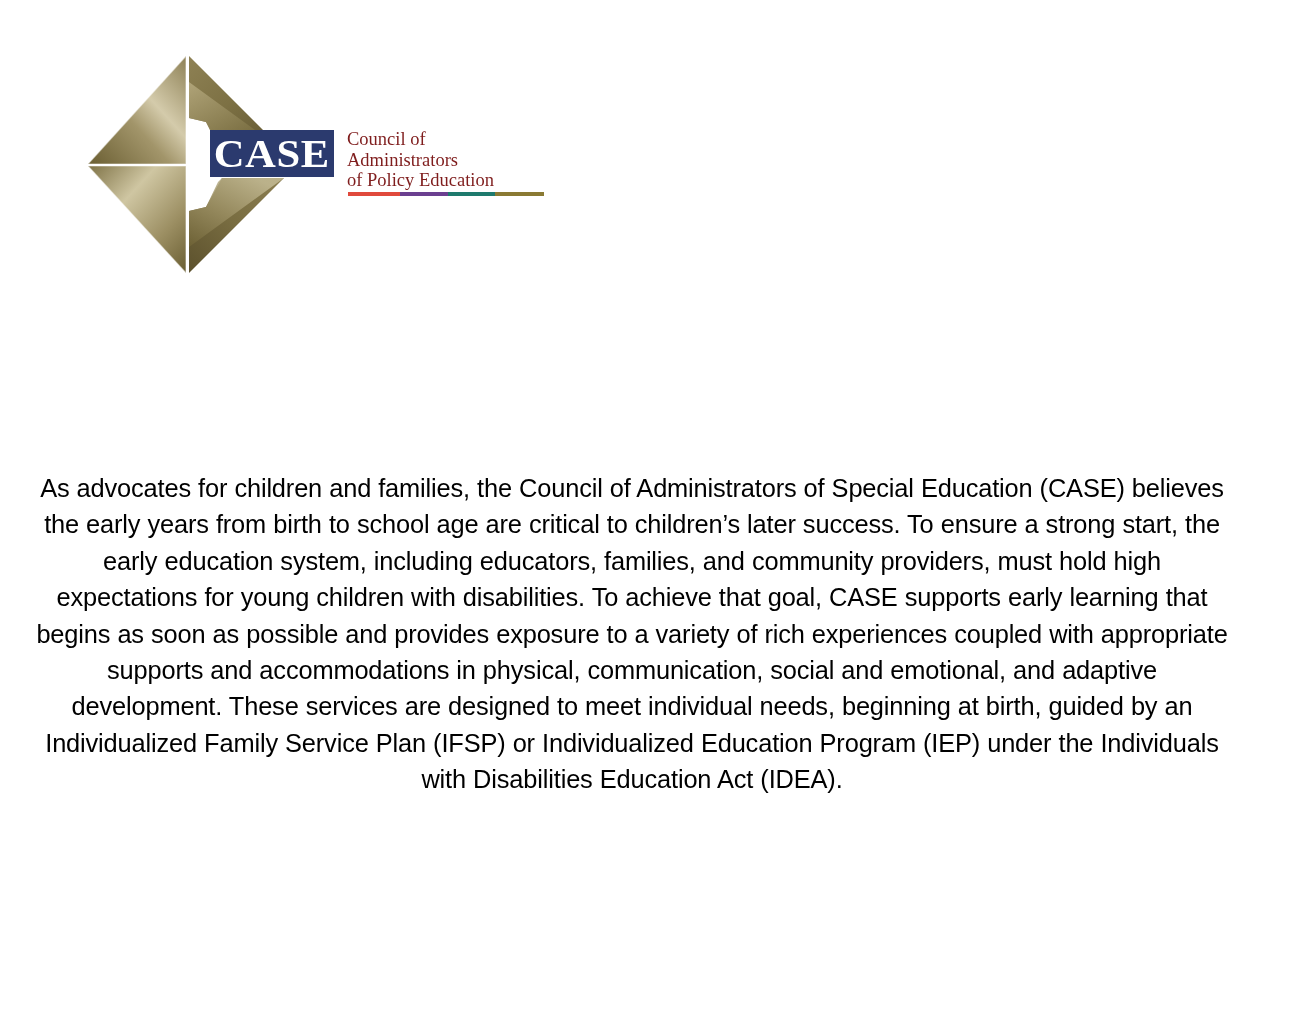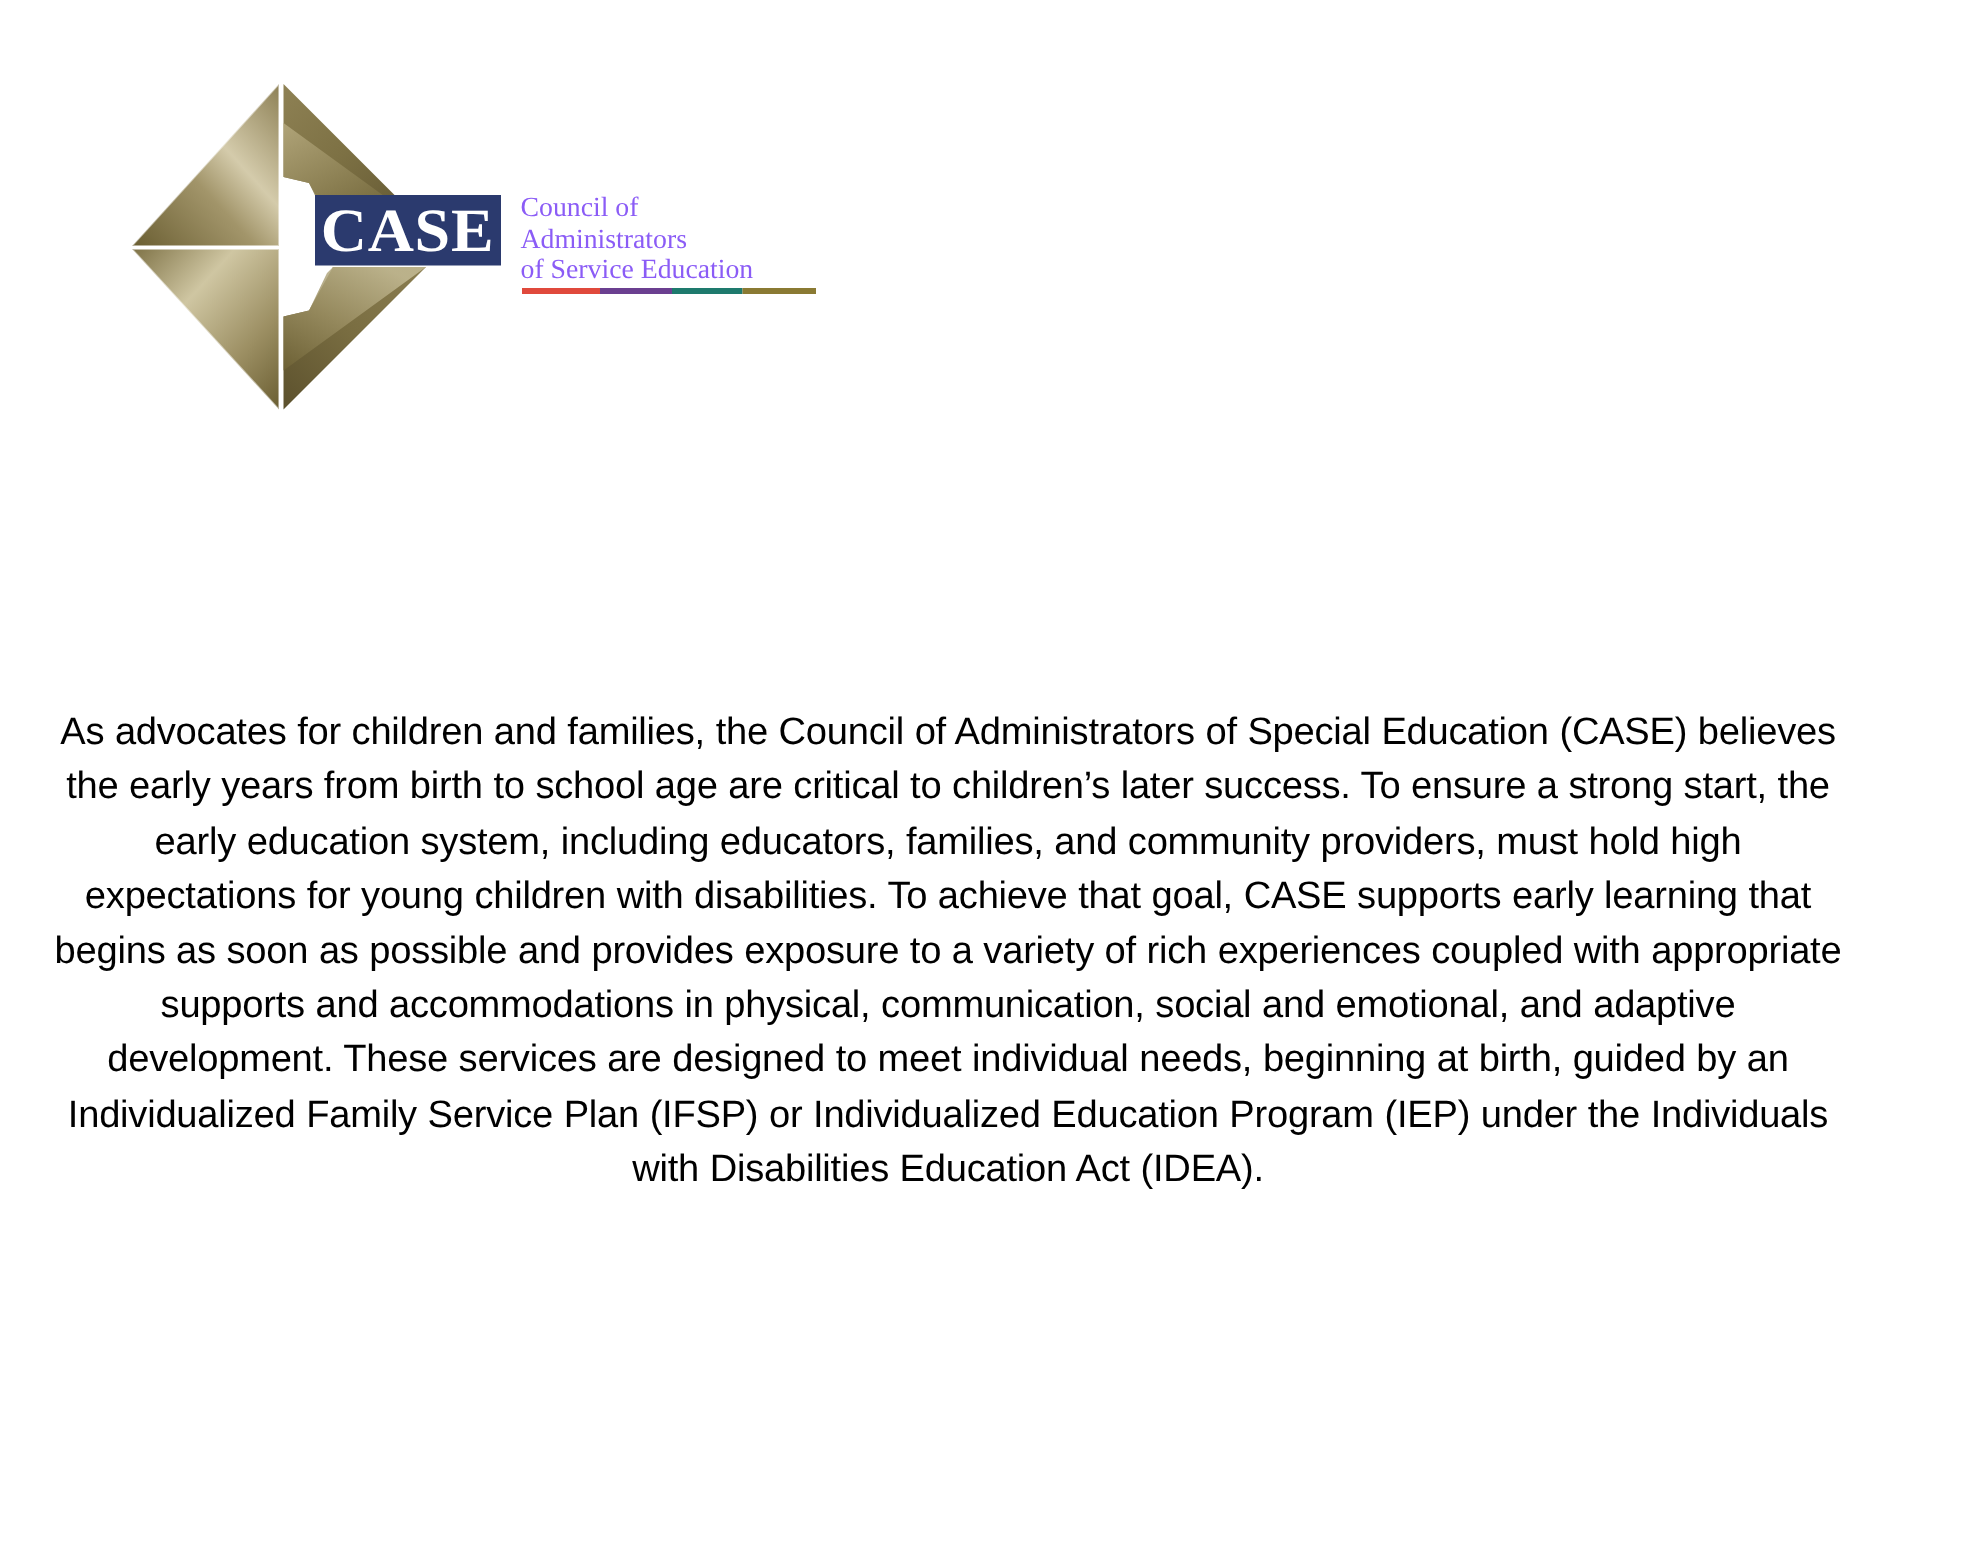--- a/index.html
+++ b/index.html
@@ -70,21 +70,21 @@
     transform: scaleX(1.04);
   }
 
   .tagline {
     position: absolute;
     left: 137px;
     top: -1px;
     font-family: "Liberation Serif", serif;
     font-size: 18.5px;
     line-height: 20.5px;
-    color: #8b5cf6;
+    color: #7f1d1d;
     white-space: nowrap;
   }
   .tagline span { display: block; }
 
   .rule-bar {
     position: absolute;
     left: 138px;
     top: 62px;
     width: 196px;
     height: 4px;
@@ -184,21 +184,21 @@
       </svg>
     </div>
 
     <div class="logo-wordmark">
       <div class="case-box" style="background: rgb(43, 58, 110);">
         <span class="case-box-text">CASE</span>
       </div>
       <div class="tagline">
         <span>Council of</span>
         <span>Administrators</span>
-        <span>of Service Education</span>
+        <span>of Policy Education</span>
       </div>
       <div class="rule-bar">
         <div class="rule-seg" style="flex: 1.07 1 0%; background: rgb(224, 73, 60);"></div>
         <div class="rule-seg" style="flex: 1 1 0%; background: rgb(107, 63, 144);"></div>
         <div class="rule-seg" style="flex: 0.97 1 0%; background: rgb(30, 122, 109);"></div>
         <div class="rule-seg" style="flex: 1 1 0%; background: rgb(138, 122, 51);"></div>
       </div>
     </div>
   </div>
 

